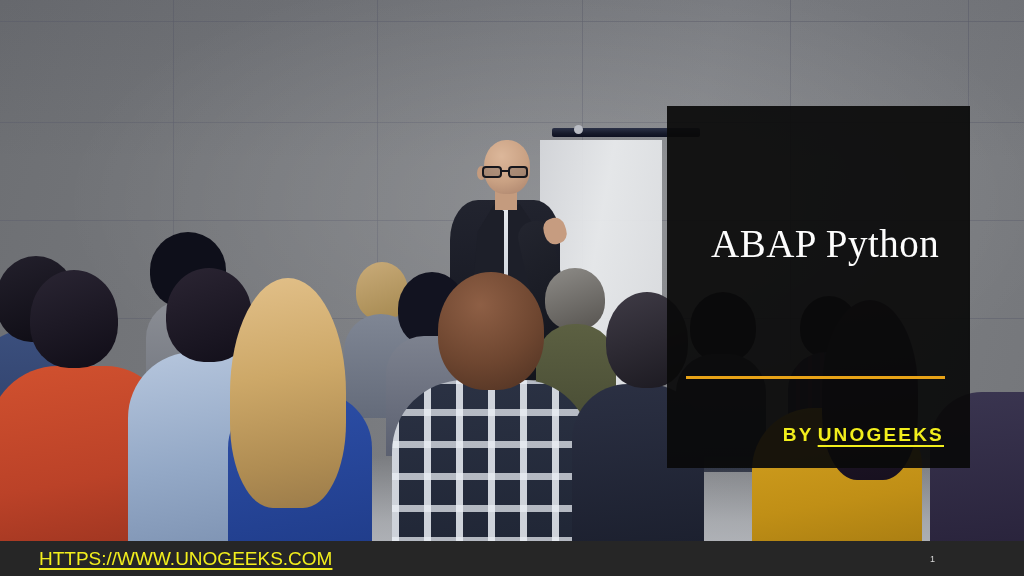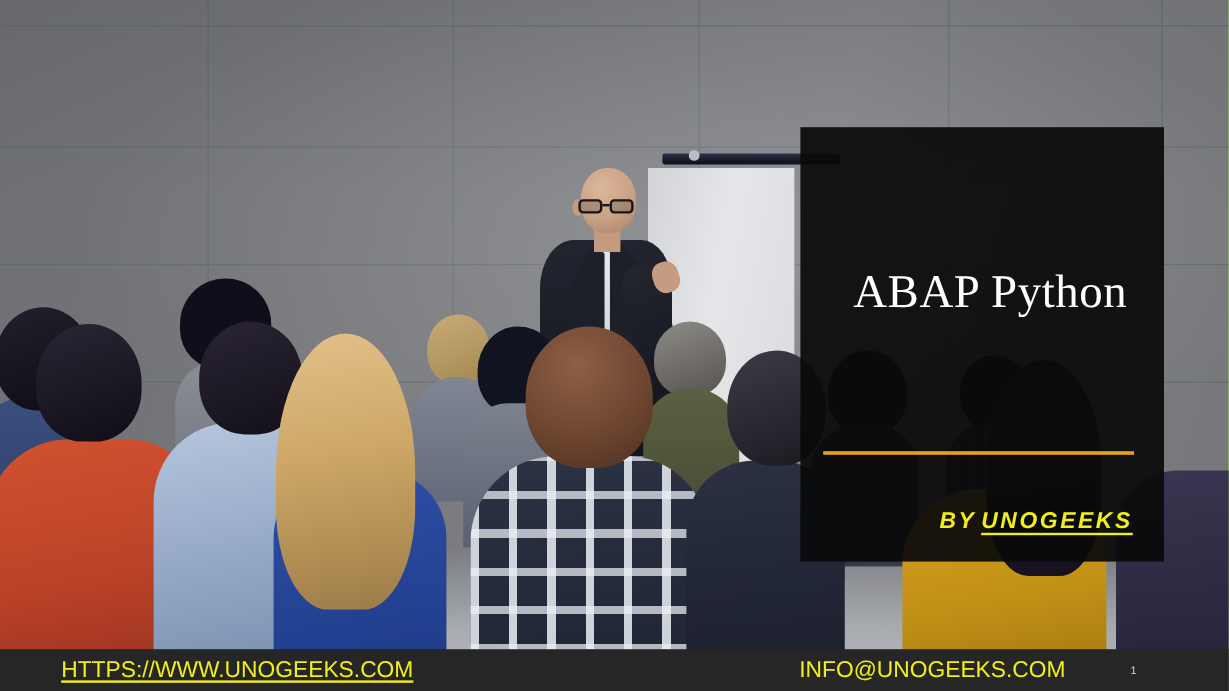--- a/index.html
+++ b/index.html
@@ -167,34 +167,32 @@
     text-decoration:underline;
     text-underline-offset:4px;
     text-decoration-thickness:2px;
     white-space:nowrap;
   }
   .panel-by{
     position:absolute; right:26px; top:318px;
     font-size:19px; font-weight:bold; letter-spacing:2.2px;
     color:#f2ee1c;
     white-space:nowrap;
-    font-style:italic;
   }
   .panel-by .brand{
     text-decoration:underline;
     text-underline-offset:4px;
     text-decoration-thickness:2px;
     margin-left:4px;
   }
 
   
   .footer{
     position:absolute; left:0; bottom:0; width:1024px; height:35px;
     background:#262626;
-    padding-left:12px;
   }
   .footer-inner{
     position:relative; width:100%; height:100%;
   }
   .f-item{
     position:absolute; top:7px;
     font-size:19px; color:#f2ee1c;
     white-space:nowrap;
   }
   .f-site{ left:39px; text-decoration:underline; text-underline-offset:3px; text-decoration-thickness:2px; }
@@ -318,19 +316,18 @@
     <div class="panel-by">
       <span>BY</span><span class="brand">UNOGEEKS</span>
     </div>
   </div>
 
   <div class="footer">
     <div class="footer-inner">
       <a class="f-item f-site" href="#" style="color:#f2ee1c;">HTTPS://WWW.UNOGEEKS.COM</a>
 
 
-      <div class="f-item f-mail">INFO@UNOGEEKS.COM</div>
 
       <div class="f-page">1</div>
     </div>
   </div>
 
 </div>
 
 </body></html>

